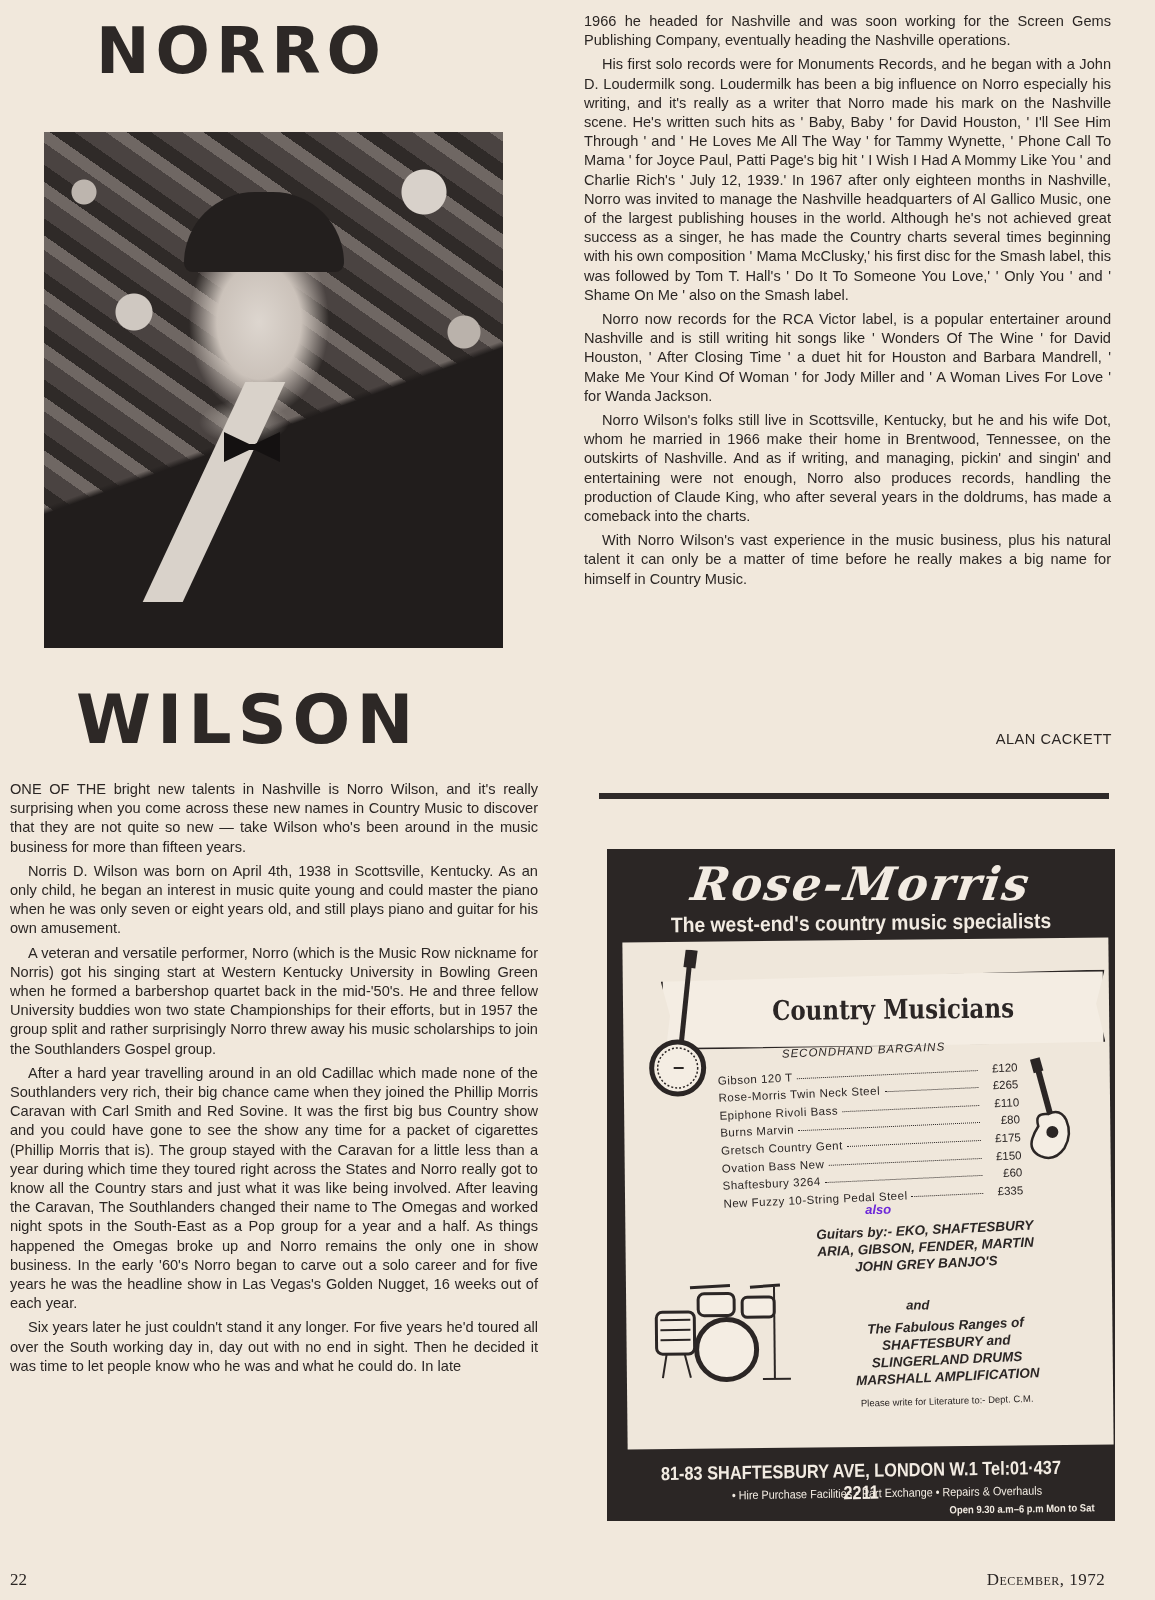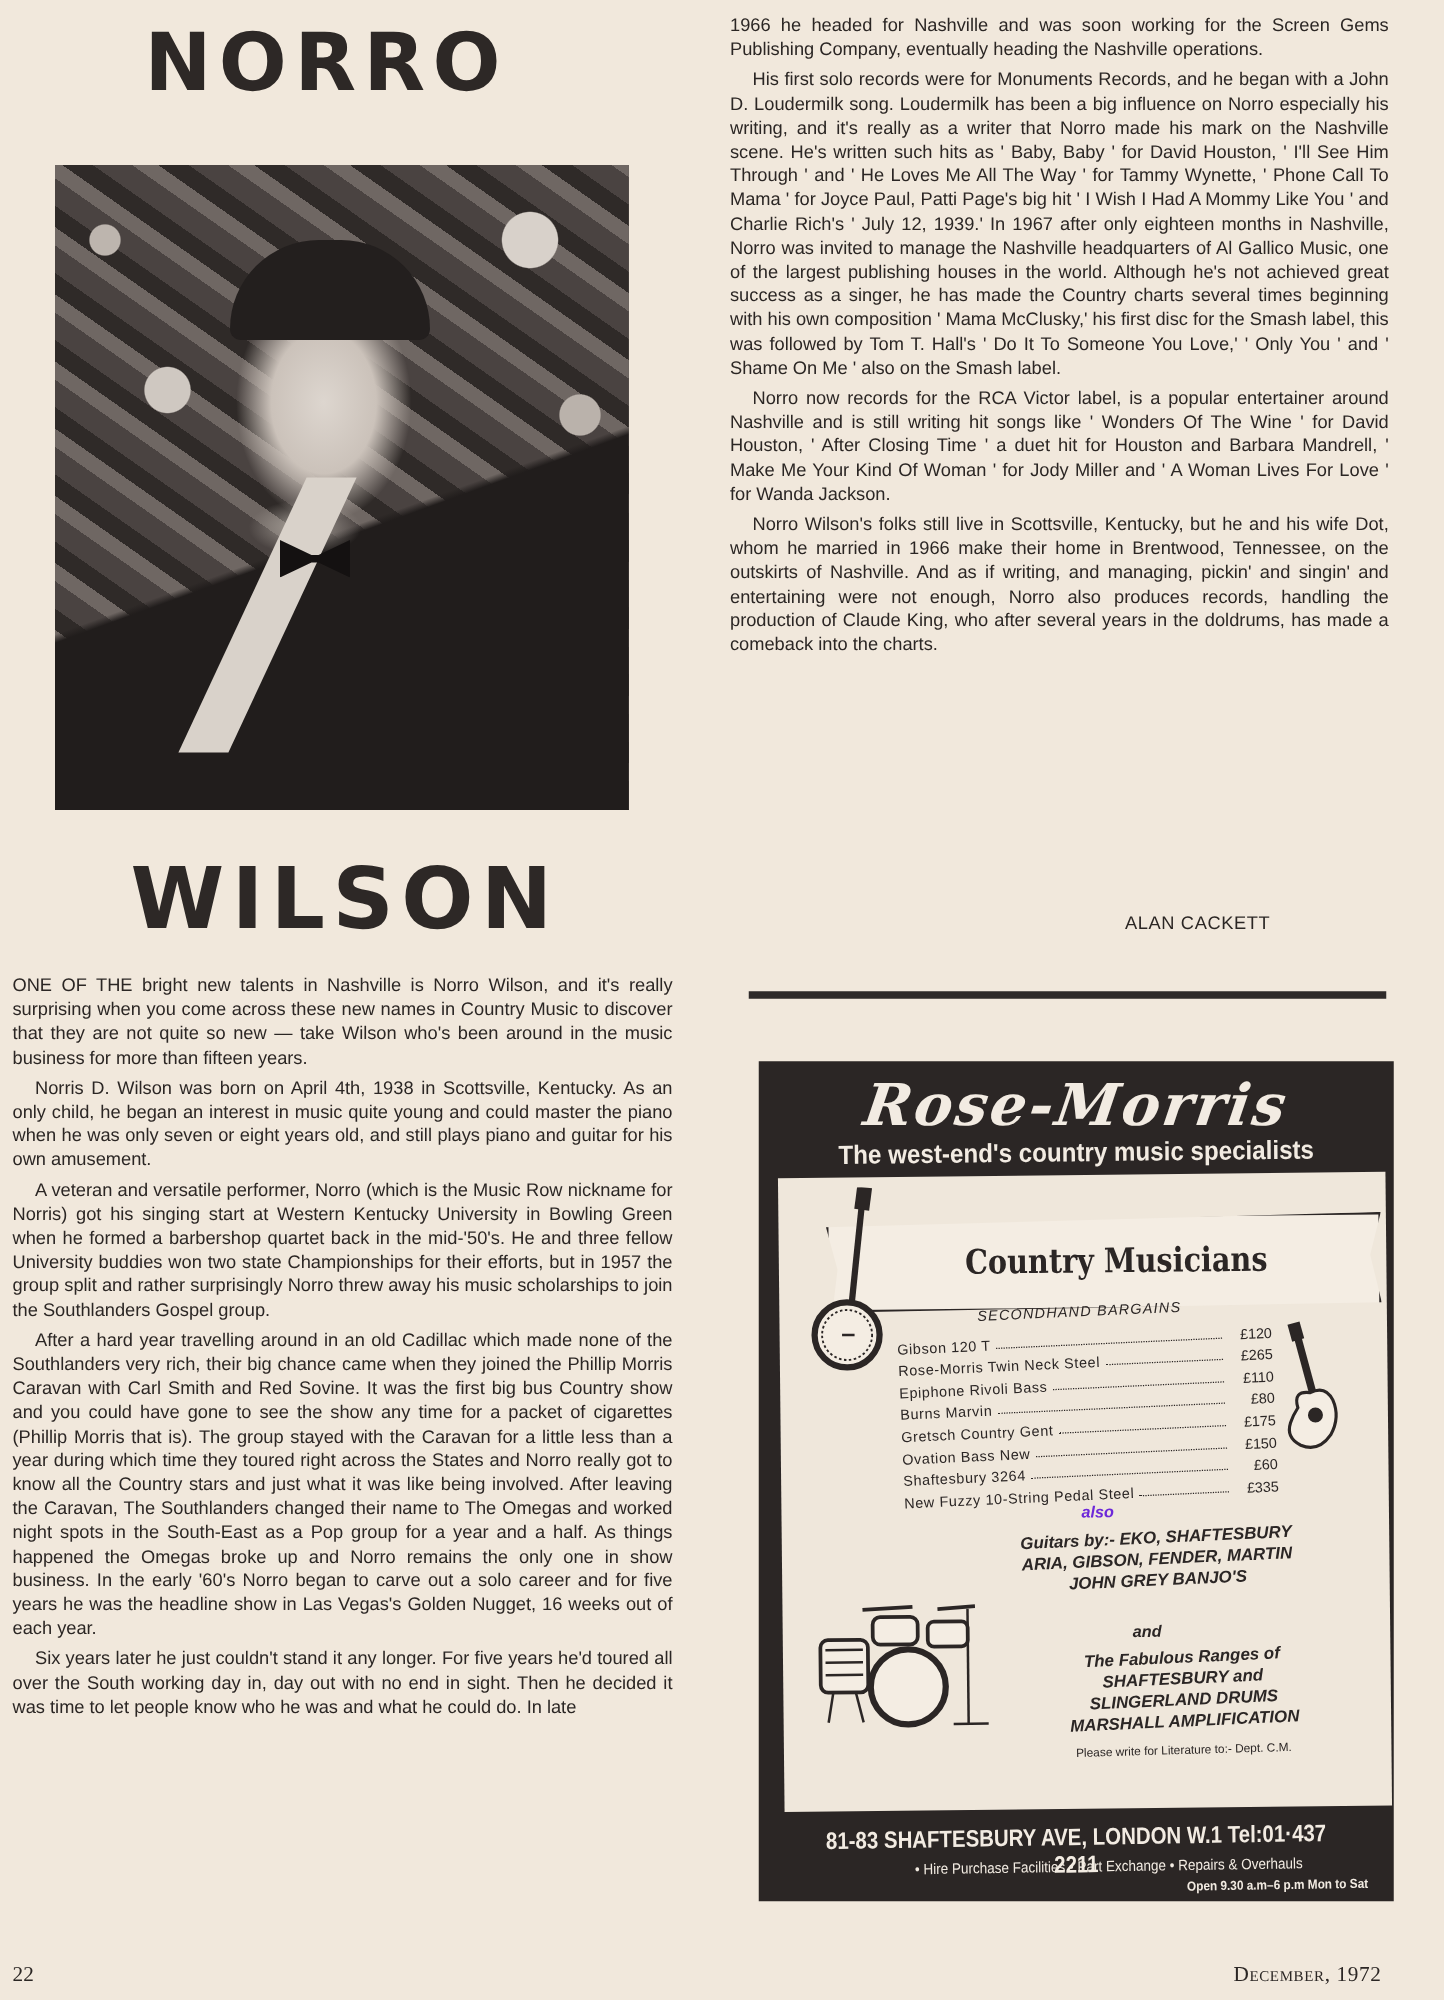--- a/index.html
+++ b/index.html
@@ -4,21 +4,21 @@
 <style>
   html, body { margin:0; padding:0; }
   body {
     width:1155px; height:1600px; position:relative; overflow:hidden;
     background:#f1e8dc;
     font-family:"Liberation Sans", sans-serif; color:#2b2624;
   }
   .abs { position:absolute; }
   .headline {
     font-family:"DejaVu Sans", sans-serif; font-weight:bold; color:#2d2826;
-    letter-spacing:6px; text-align:center; margin:0;
+    letter-spacing:6px; text-align:left; margin:0;
   }
   #title-top { left:96px; top:14px; width:330px; font-size:64px; }
   #title-bottom { left:76px; top:680px; width:400px; font-size:68px; }
   #photo {
     left:44px; top:132px; width:459px; height:516px;
     background:
       radial-gradient(ellipse 70px 95px at 215px 190px, #ddd6cf 0%, #cbc2ba 60%, rgba(0,0,0,0) 100%),
       radial-gradient(ellipse 45px 22px at 200px 290px, #a9a29b 0%, rgba(0,0,0,0) 100%),
       linear-gradient(160deg, rgba(0,0,0,0) 55%, #211d1c 56%),
       radial-gradient(circle at 40px 60px, #bdb5ae 0 12px, rgba(0,0,0,0) 13px),
@@ -31,21 +31,21 @@
     overflow:hidden;
   }
   .photo-hair { left:140px; top:60px; width:160px; height:80px; border-radius:80px 80px 10px 10px; background:#231f1e; }
   .photo-bow { left:180px; top:300px; width:56px; height:30px; background:#141111; clip-path:polygon(0 0,45% 40%,55% 40%,100% 0,100% 100%,55% 60%,45% 60%,0 100%); }
   .photo-shirt { left:150px; top:250px; width:40px; height:220px; background:#d9d2ca; transform:skewX(-25deg); }
   .col { font-size:14.6px; line-height:19.2px; text-align:justify; }
   .col p { margin:0 0 5px 0; text-indent:18px; }
   .col p.first { text-indent:0; }
   #col-left { left:10px; top:780px; width:528px; }
   #col-right { left:584px; top:12px; width:527px; }
-  #byline { left:900px; top:731px; width:212px; text-align:left; font-size:14.6px; letter-spacing:0.5px; }
+  #byline { left:900px; top:731px; width:212px; text-align:right; font-size:14.6px; letter-spacing:0.5px; }
   #divider { left:599px; top:793px; width:510px; height:6px; background:#2f2a29; }
   #page-num { left:10px; top:1570px; font-family:"Liberation Serif", serif; font-size:17px; }
   #issue-date { left:940px; top:1570px; width:212px; text-align:center; font-family:"Liberation Serif", serif; font-size:17px; letter-spacing:0.5px; }
   #issue-date .sc { font-variant:small-caps; }
 
   
   #ad { left:607px; top:849px; width:508px; height:672px; background:#2b2625; }
   #ad-brand { left:14px; top:8px; width:480px; text-align:center; font-family:"DejaVu Serif", serif; font-weight:bold; font-style:italic; font-size:46px; color:#f2ebe2; letter-spacing:2px; transform:skewX(-8deg); }
   #ad-tagline { left:14px; top:62px; width:480px; text-align:center; font-family:"Liberation Sans", sans-serif; font-weight:bold; font-size:21px; color:#f2ebe2; transform:scaleX(0.92) rotate(-0.6deg); }
   #ad-panel { left:18px; top:91px; width:486px; height:507px; background:#efe7db; transform:rotate(-0.6deg); }
@@ -86,20 +86,21 @@
   <p>A veteran and versatile performer, Norro (which is the Music Row nickname for Norris) got his singing start at Western Kentucky University in Bowling Green when he formed a barbershop quartet back in the mid-'50's. He and three fellow University buddies won two state Championships for their efforts, but in 1957 the group split and rather surprisingly Norro threw away his music scholarships to join the Southlanders Gospel group.</p>
   <p>After a hard year travelling around in an old Cadillac which made none of the Southlanders very rich, their big chance came when they joined the Phillip Morris Caravan with Carl Smith and Red Sovine. It was the first big bus Country show and you could have gone to see the show any time for a packet of cigarettes (Phillip Morris that is). The group stayed with the Caravan for a little less than a year during which time they toured right across the States and Norro really got to know all the Country stars and just what it was like being involved. After leaving the Caravan, The Southlanders changed their name to The Omegas and worked night spots in the South-East as a Pop group for a year and a half. As things happened the Omegas broke up and Norro remains the only one in show business. In the early '60's Norro began to carve out a solo career and for five years he was the headline show in Las Vegas's Golden Nugget, 16 weeks out of each year.</p>
   <p>Six years later he just couldn't stand it any longer. For five years he'd toured all over the South working day in, day out with no end in sight. Then he decided it was time to let people know who he was and what he could do. In late</p>
 </div>
 
 <div class="abs col" id="col-right">
   <p class="first">1966 he headed for Nashville and was soon working for the Screen Gems Publishing Company, eventually heading the Nashville operations.</p>
   <p>His first solo records were for Monuments Records, and he began with a John D. Loudermilk song. Loudermilk has been a big influence on Norro especially his writing, and it's really as a writer that Norro made his mark on the Nashville scene. He's written such hits as ' Baby, Baby ' for David Houston, ' I'll See Him Through ' and ' He Loves Me All The Way ' for Tammy Wynette, ' Phone Call To Mama ' for Joyce Paul, Patti Page's big hit ' I Wish I Had A Mommy Like You ' and Charlie Rich's ' July 12, 1939.' In 1967 after only eighteen months in Nashville, Norro was invited to manage the Nashville headquarters of Al Gallico Music, one of the largest publishing houses in the world. Although he's not achieved great success as a singer, he has made the Country charts several times beginning with his own composition ' Mama McClusky,' his first disc for the Smash label, this was followed by Tom T. Hall's ' Do It To Someone You Love,' ' Only You ' and ' Shame On Me ' also on the Smash label.</p>
   <p>Norro now records for the RCA Victor label, is a popular entertainer around Nashville and is still writing hit songs like ' Wonders Of The Wine ' for David Houston, ' After Closing Time ' a duet hit for Houston and Barbara Mandrell, ' Make Me Your Kind Of Woman ' for Jody Miller and ' A Woman Lives For Love ' for Wanda Jackson.</p>
   <p>Norro Wilson's folks still live in Scottsville, Kentucky, but he and his wife Dot, whom he married in 1966 make their home in Brentwood, Tennessee, on the outskirts of Nashville. And as if writing, and managing, pickin' and singin' and entertaining were not enough, Norro also produces records, handling the production of Claude King, who after several years in the doldrums, has made a comeback into the charts.</p>
+  <p>With Norro Wilson's vast experience in the music business, plus his natural talent it can only be a matter of time before he really makes a big name for himself in Country Music.</p>
 </div>
 
 <div class="abs" id="byline">ALAN CACKETT</div>
 
 <div class="abs" id="divider"></div>
 
 <div class="abs" id="ad">
   <div class="abs" id="ad-brand">Rose-Morris</div>
   <div class="abs" id="ad-tagline">The west-end's country music specialists</div>
 

